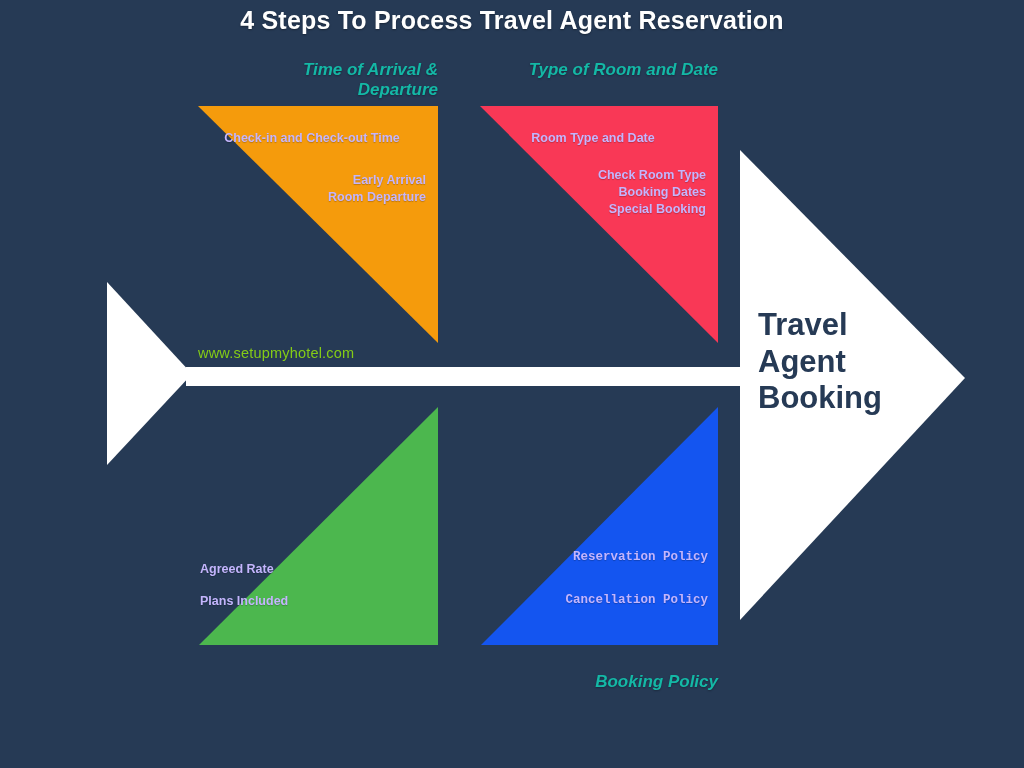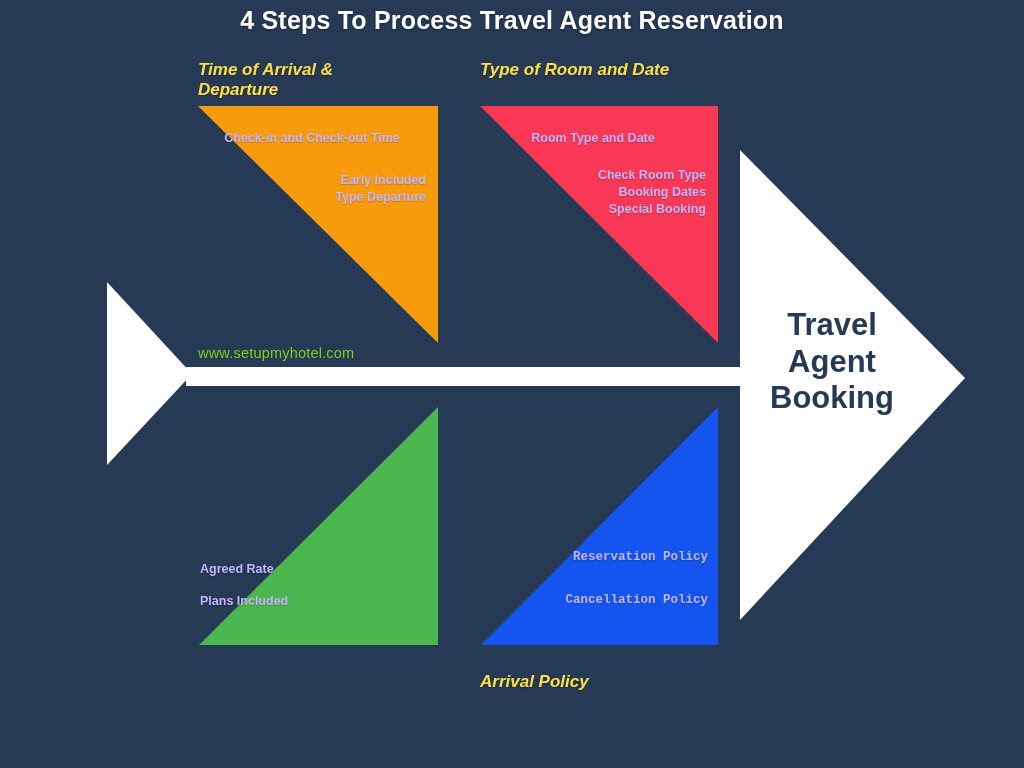--- a/index.html
+++ b/index.html
@@ -39,25 +39,25 @@
     text-align: center;
     color: #ffffff;
     font-size: 25px;
     font-weight: bold;
     letter-spacing: 0.2px;
     text-shadow: 0 1px 2px rgba(0,0,0,0.35);
   }
 
   .step-heading {
     position: absolute;
-    color: #fde047;
+    color: #14b8a6;
     font-size: 17px;
     font-weight: bold;
     font-style: italic;
-    text-align: left;
+    text-align: right;
     line-height: 1.18;
     text-shadow: 0 1px 2px rgba(0,0,0,0.3);
   }
   #heading-arrival { left: 198px; top: 60px; width: 240px; }
   #heading-room    { left: 480px; top: 60px; width: 238px; }
   #heading-tariff  { left: 198px; top: 672px; width: 240px; }
   #heading-policy  { left: 480px; top: 672px; width: 238px; }
 
   .bullets {
     position: absolute;
@@ -87,21 +87,21 @@
     font-size: 14.5px;
     font-weight: normal;
     letter-spacing: 0.2px;
   }
 
   .arrow-label {
     position: absolute;
     left: 758px;
     top: 307px;
     width: 148px;
-    text-align: center;
+    text-align: left;
     color: #263a55;
     font-size: 31px;
     font-weight: bold;
     line-height: 1.18;
   }
   .arrow-label span { display: block; }
 </style>
 </head>
 <body>
 
@@ -129,27 +129,27 @@
       <span>Time of Arrival &amp;</span><br>
       <span>Departure</span>
     </div>
 
     <div class="step-heading" id="heading-room">
       <span>Type of Room and Date</span>
     </div>
 
 
     <div class="step-heading" id="heading-policy">
-      <span>Arrival Policy</span>
+      <span>Booking Policy</span>
     </div>
 
     <div class="bullets" id="bullets-orange">
       <span class="lead">Check-in and Check-out Time</span>
-      <span class="item">Early Included</span>
-      <span class="item">Type Departure</span>
+      <span class="item">Early Arrival</span>
+      <span class="item">Room Departure</span>
     </div>
 
     <div class="bullets" id="bullets-pink">
       <span class="lead tight">Room Type and Date</span>
       <span class="item">Check Room Type</span>
       <span class="item">Booking Dates</span>
       <span class="item">Special Booking</span>
     </div>
 
     <div class="bullets" id="bullets-green">

